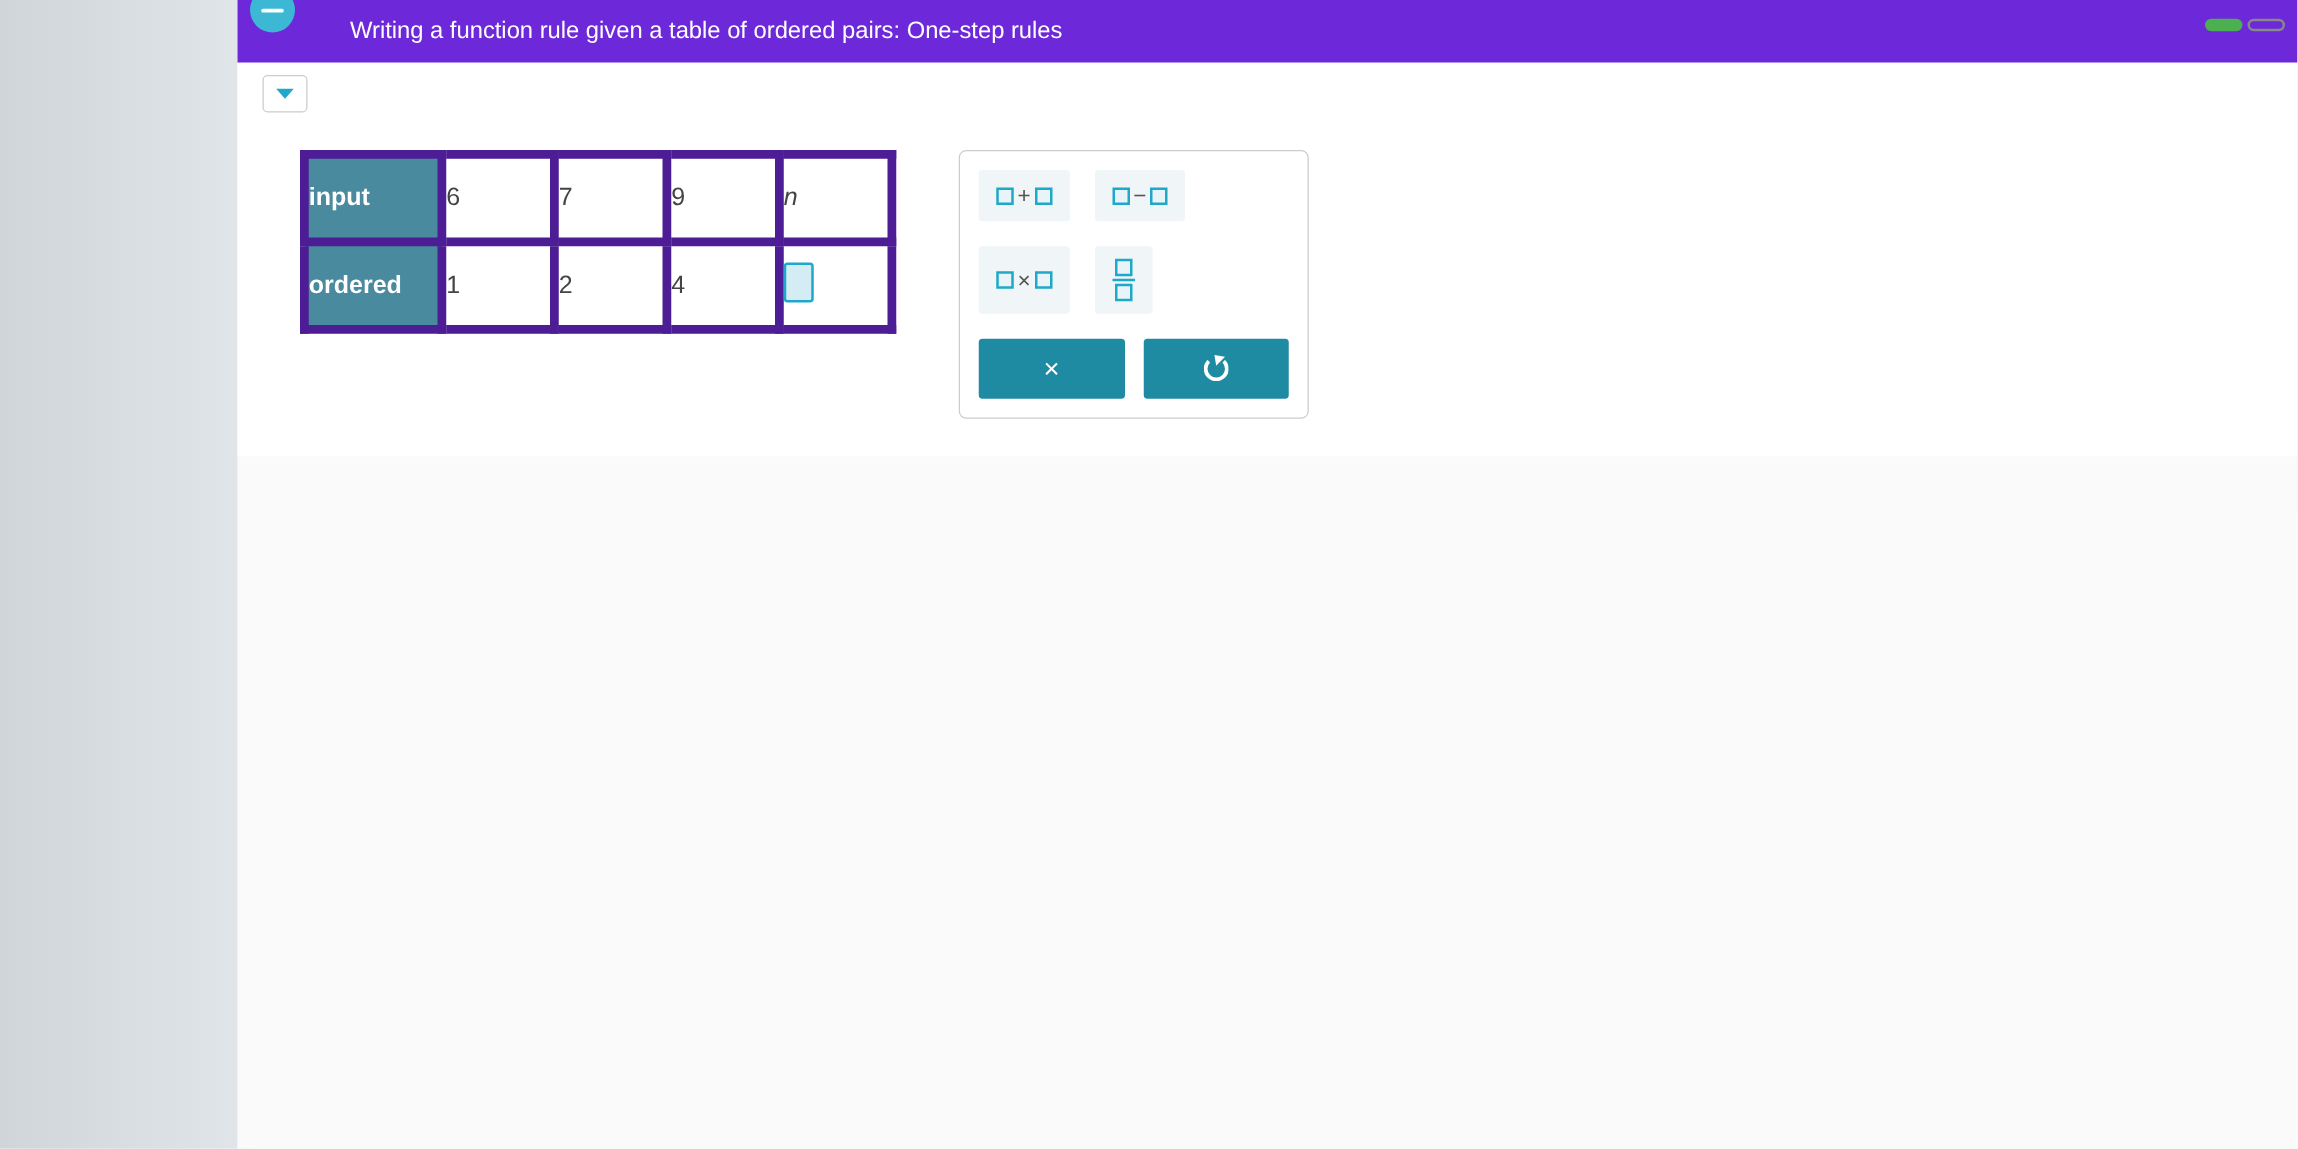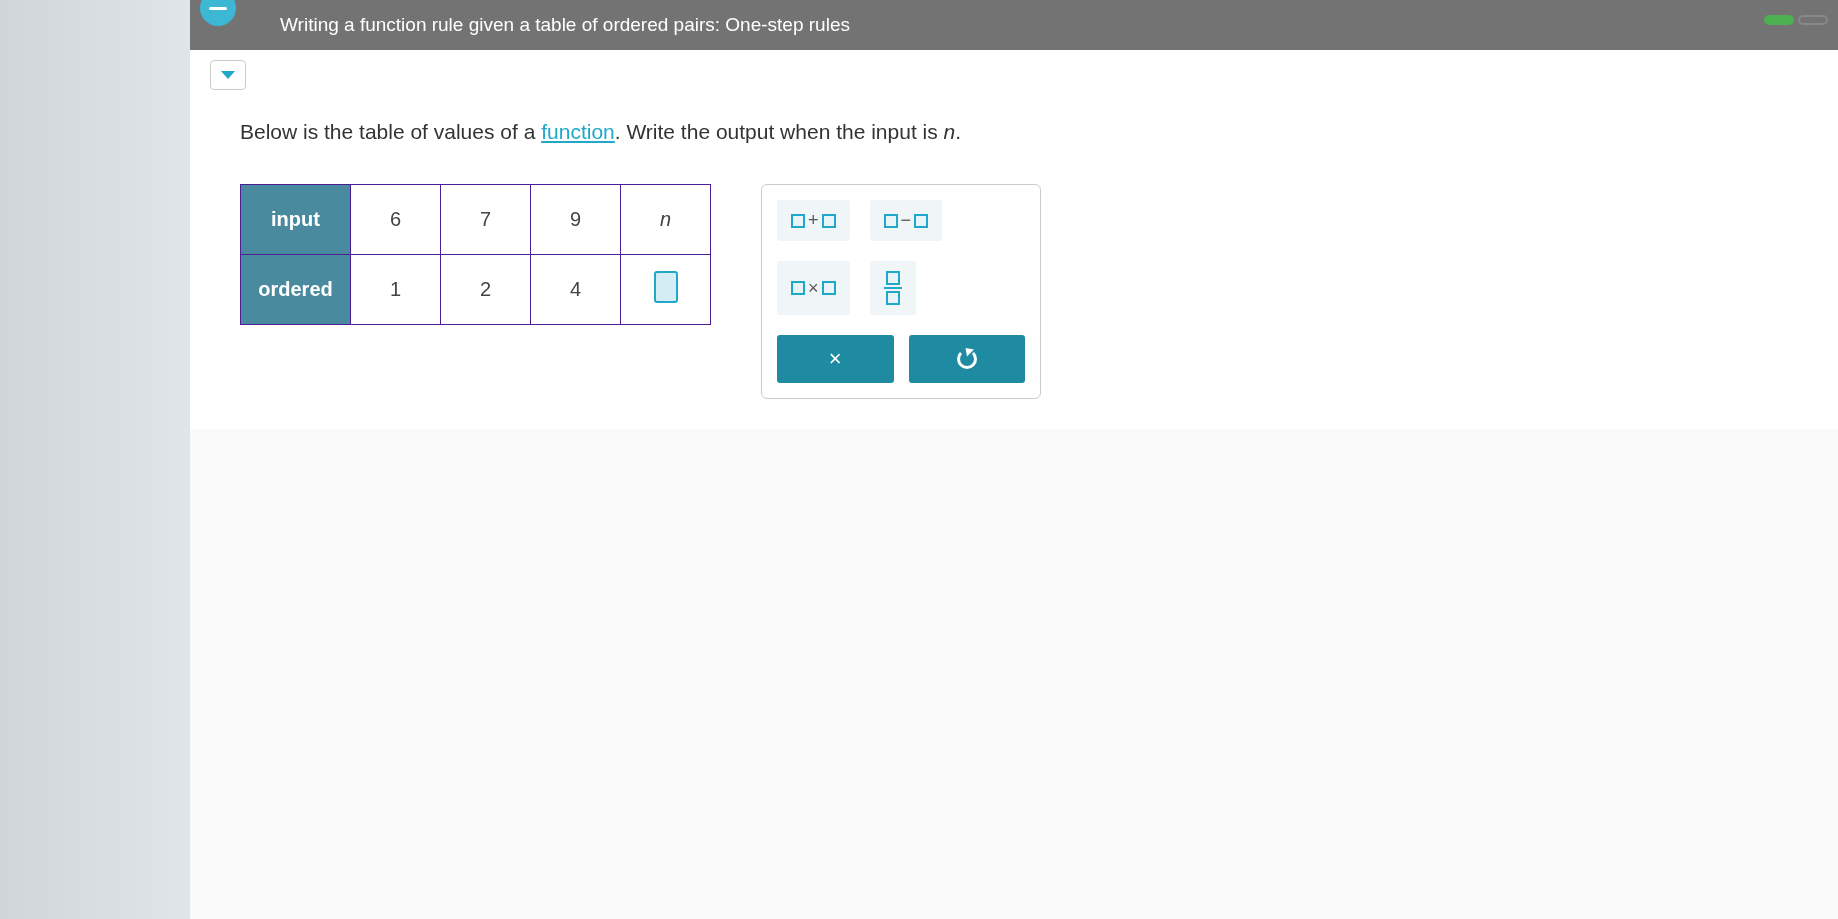--- a/index.html
+++ b/index.html
@@ -21,21 +21,21 @@
     .left-margin {
       width: 190px;
       background: linear-gradient(to right, #d0d5da, #e0e5ea);
     }
     .main-area {
       flex: 1;
       background: #fafafa;
       position: relative;
     }
     .header-bar {
-      background: #737373;
+      background: #6d28d9;
       height: 50px;
       display: flex;
       align-items: center;
       padding-left: 30px;
       position: relative;
     }
     .header-icon-circle {
       width: 36px;
       height: 36px;
       background: #3db8d4;
@@ -120,24 +120,24 @@
     .work-row {
       display: flex;
       gap: 50px;
       align-items: flex-start;
     }
     .data-table {
       border-collapse: collapse;
     }
     .data-table th,
     .data-table td {
-      border: 1px solid #4c1d95;
+      border: 7px solid #4c1d95;
       width: 90px;
       height: 70px;
-      text-align: center;
+      text-align: left;
       font-size: 20px;
     }
     .data-table th {
       background: #4a8a9e;
       color: #fff;
       font-weight: bold;
       width: 110px;
     }
     .data-table td {
       background: #fff;
@@ -248,23 +248,20 @@
         <div class="progress-segment progress-green"></div>
         <div class="progress-segment progress-outline"></div>
       </div>
     </div>
 
     <div class="collapse-btn">
       <div class="chevron-down"></div>
     </div>
 
     <div class="content-area">
-      <p class="question-text">
-        <span>Below is the table of values of a </span><a class="function-link">function</a><span>. Write the output when the input is </span><span class="italic-n">n</span><span>.</span>
-      </p>
 
       <div class="work-row">
         <table class="data-table">
           <tbody>
               <tr>
             <th>input</th>
             <td>6</td>
             <td>7</td>
             <td>9</td>
             <td><span class="italic-n">n</span></td>

